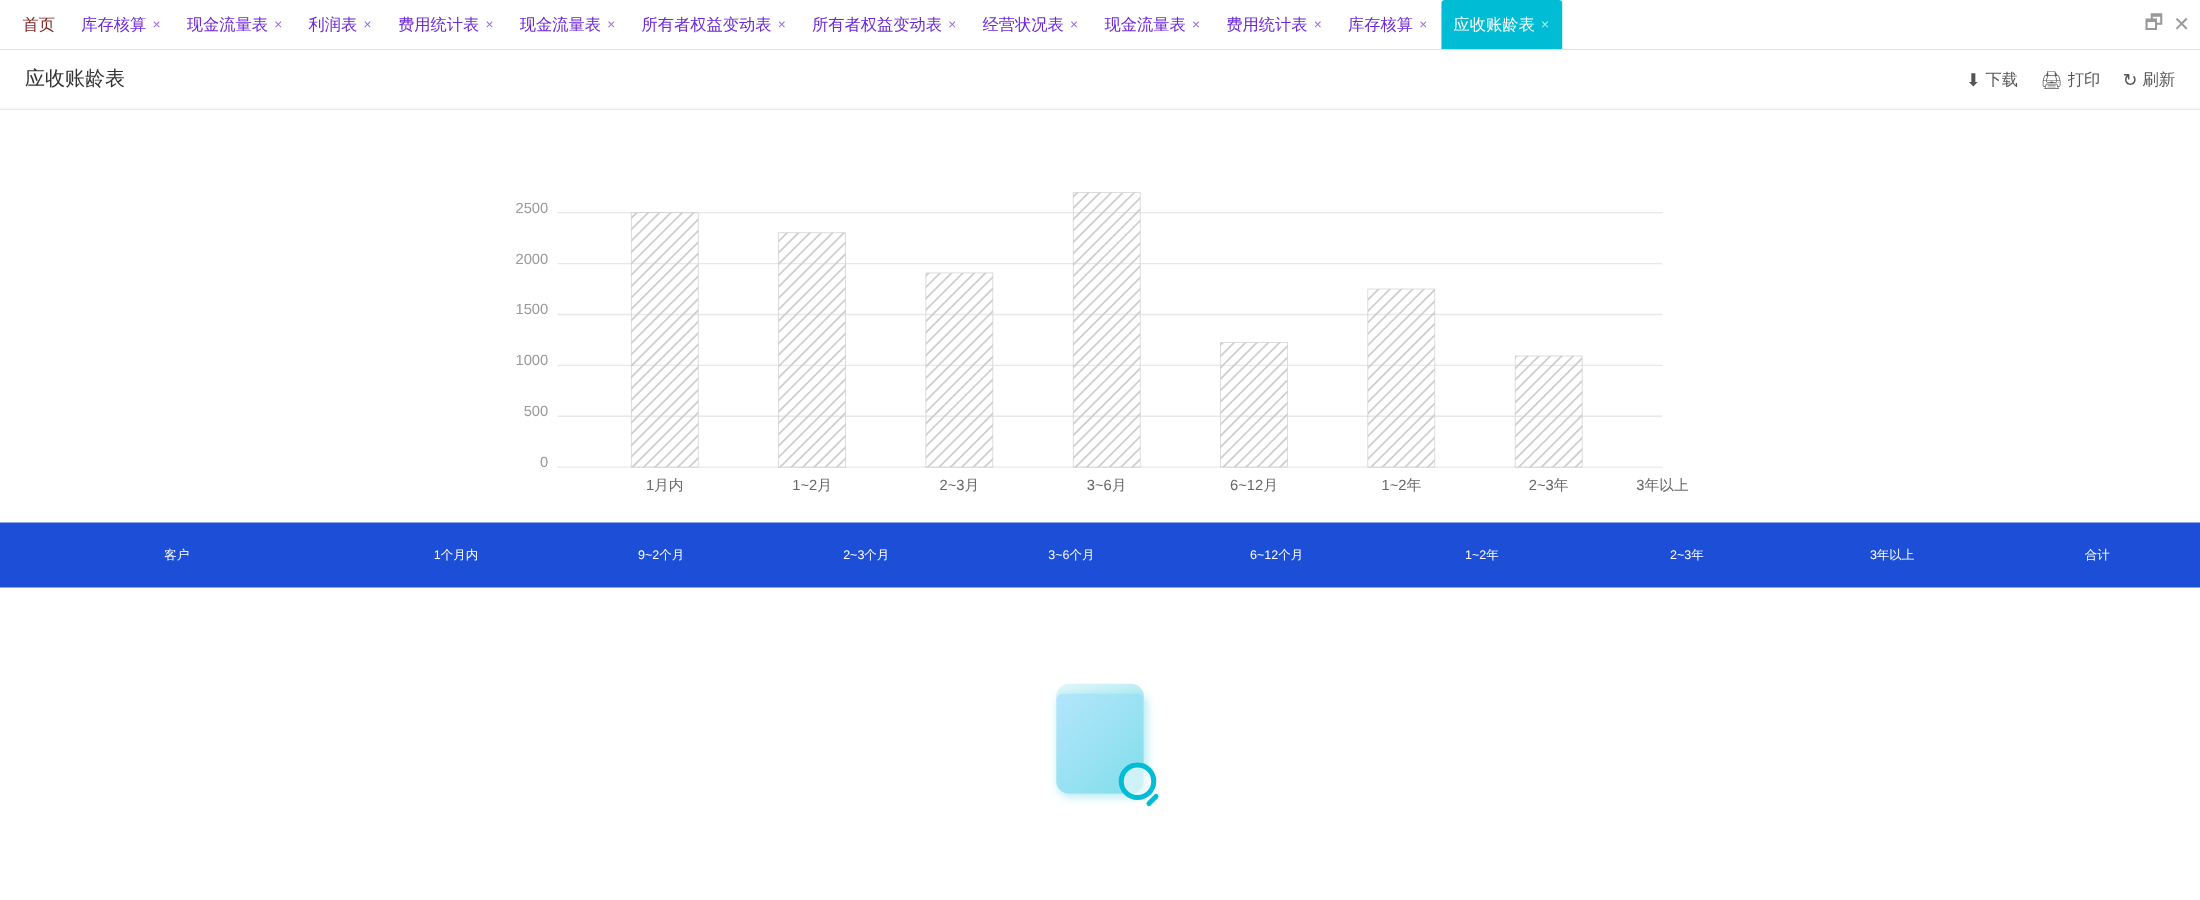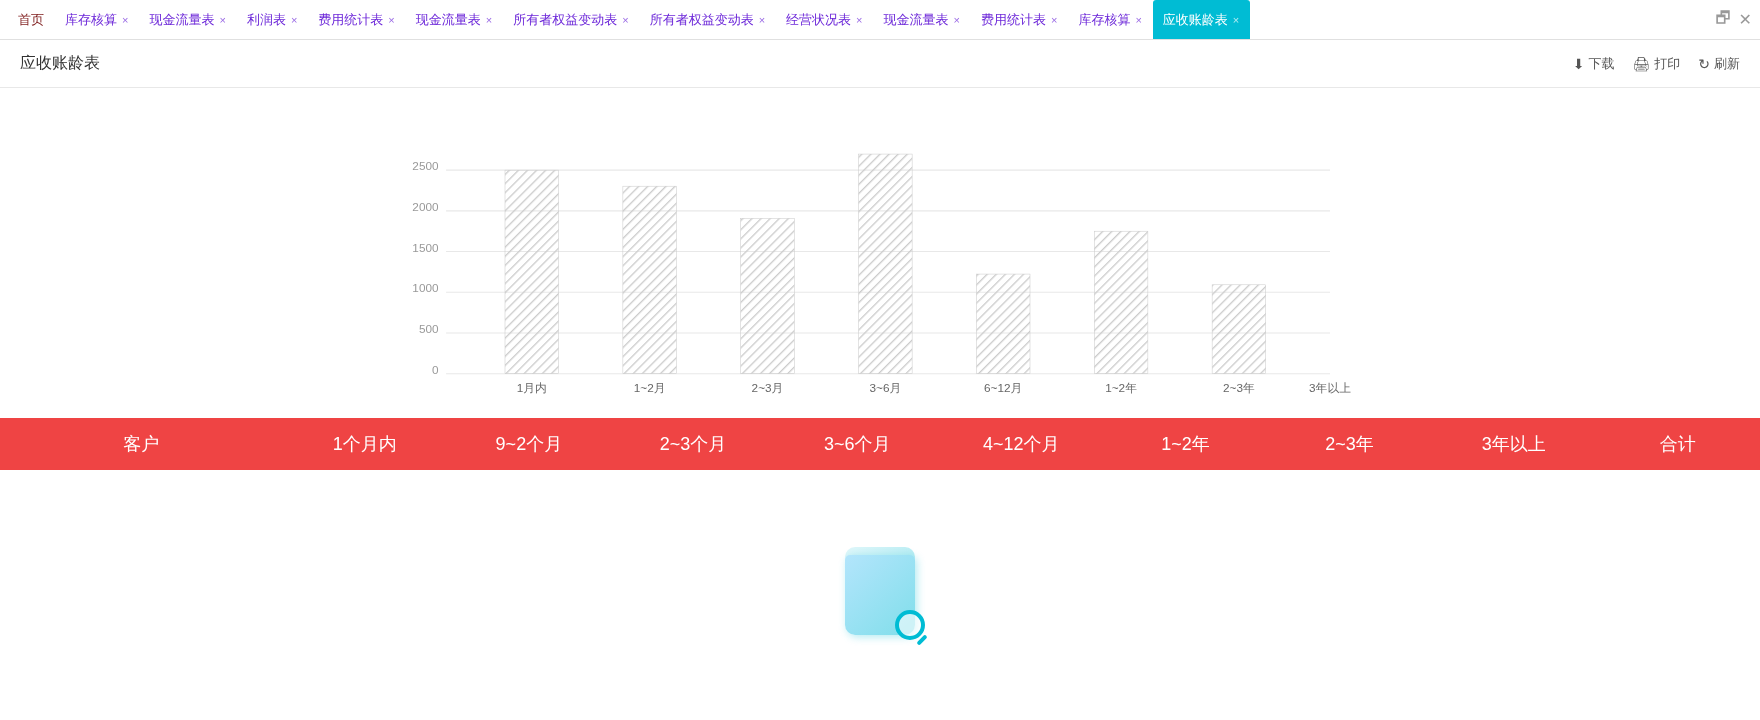--- a/index.html
+++ b/index.html
@@ -108,23 +108,23 @@
 
     
     .chart-svg {
       width: 100%;
       height: 100%;
     }
 
     
     .table-header {
       display: flex;
-      background: #ef4444;
+      background: #1d4ed8;
       color: #fff;
-      font-size: 18px;
+      font-size: 10px;
       height: 52px;
       align-items: center;
       flex-shrink: 0;
     }
     .th-cell {
       flex: 1;
       text-align: center;
       padding: 0 8px;
       font-weight: 400;
     }
@@ -329,21 +329,21 @@
     <div class="th-cell">
       <span>9~2个月</span>
     </div>
     <div class="th-cell">
       <span>2~3个月</span>
     </div>
     <div class="th-cell">
       <span>3~6个月</span>
     </div>
     <div class="th-cell">
-      <span>4~12个月</span>
+      <span>6~12个月</span>
     </div>
     <div class="th-cell">
       <span>1~2年</span>
     </div>
     <div class="th-cell">
       <span>2~3年</span>
     </div>
     <div class="th-cell">
       <span>3年以上</span>
     </div>

